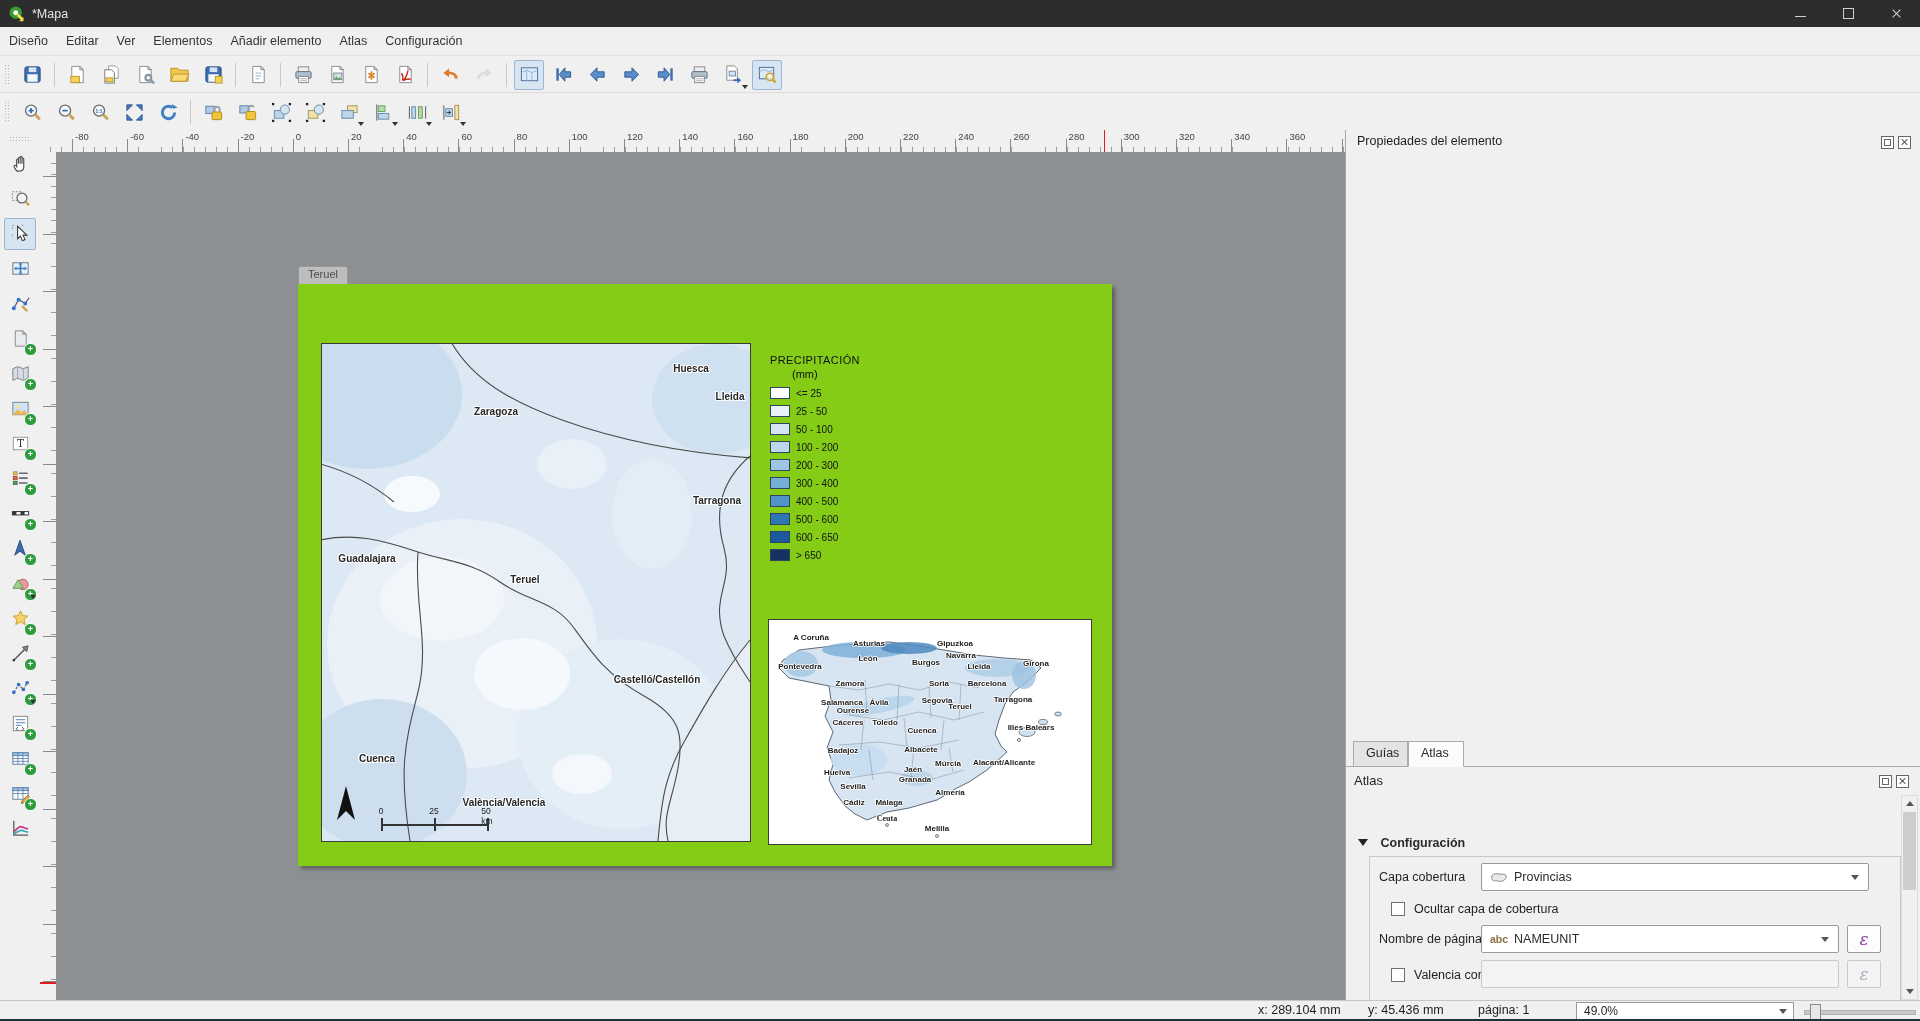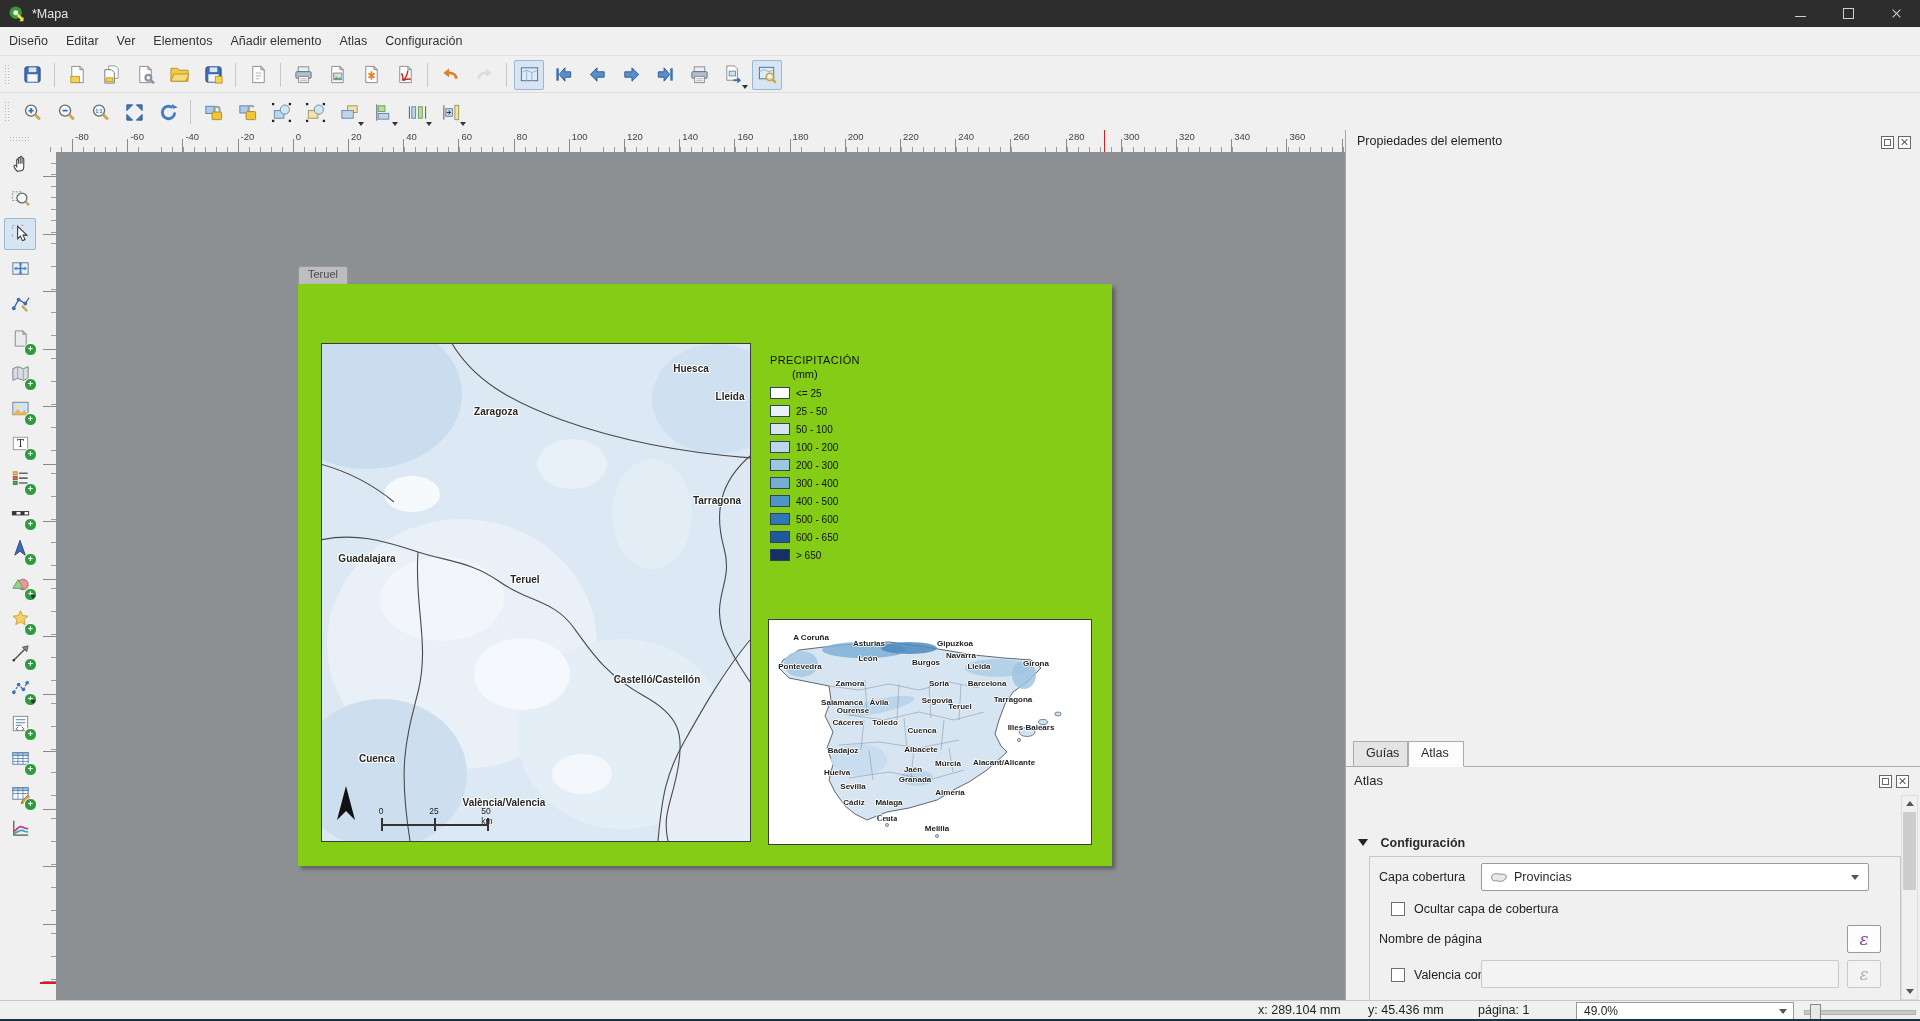--- a/index.html
+++ b/index.html
@@ -885,20 +885,25 @@
       <path d="M2 8 C1 4 5 2 9 3 C13 4 18 2 18 6 C18 10 13 12 9 11 C5 10 3 12 2 8 Z" fill="#e9e9e9" stroke="#7a7a7a"></path>
     </svg>
     <span>Provincias</span>
     <span class="arr arr-down"></span>
   </div>
 
   <span class="checkbox" style="position:absolute;left:45px;top:772px"></span>
   <div class="lab" style="left:68px;top:772px">Ocultar capa de cobertura</div>
 
   <div class="lab" style="left:33px;top:802px">Nombre de página</div>
+  <div class="combo" style="left:135px;top:795px;width:358px">
+    <span style="color:#8a6d3b;font-weight:bold;font-size:10.5px;margin-right:6px">abc</span>
+    <span>NAMEUNIT</span>
+    <span class="arr arr-down"></span>
+  </div>
   <div class="eps-btn" style="left:501px;top:795px">
     <span>ε</span>
   </div>
 
   <span class="checkbox" style="position:absolute;left:45px;top:838px"></span>
   <div class="lab" style="left:68px;top:838px">Valencia con</div>
   <div class="combo" style="left:135px;top:830px;width:358px;background:#f3f3f3;border-color:#c9c9c9">
     <span></span>
   </div>
   <div class="eps-btn disabled" style="left:501px;top:830px">

